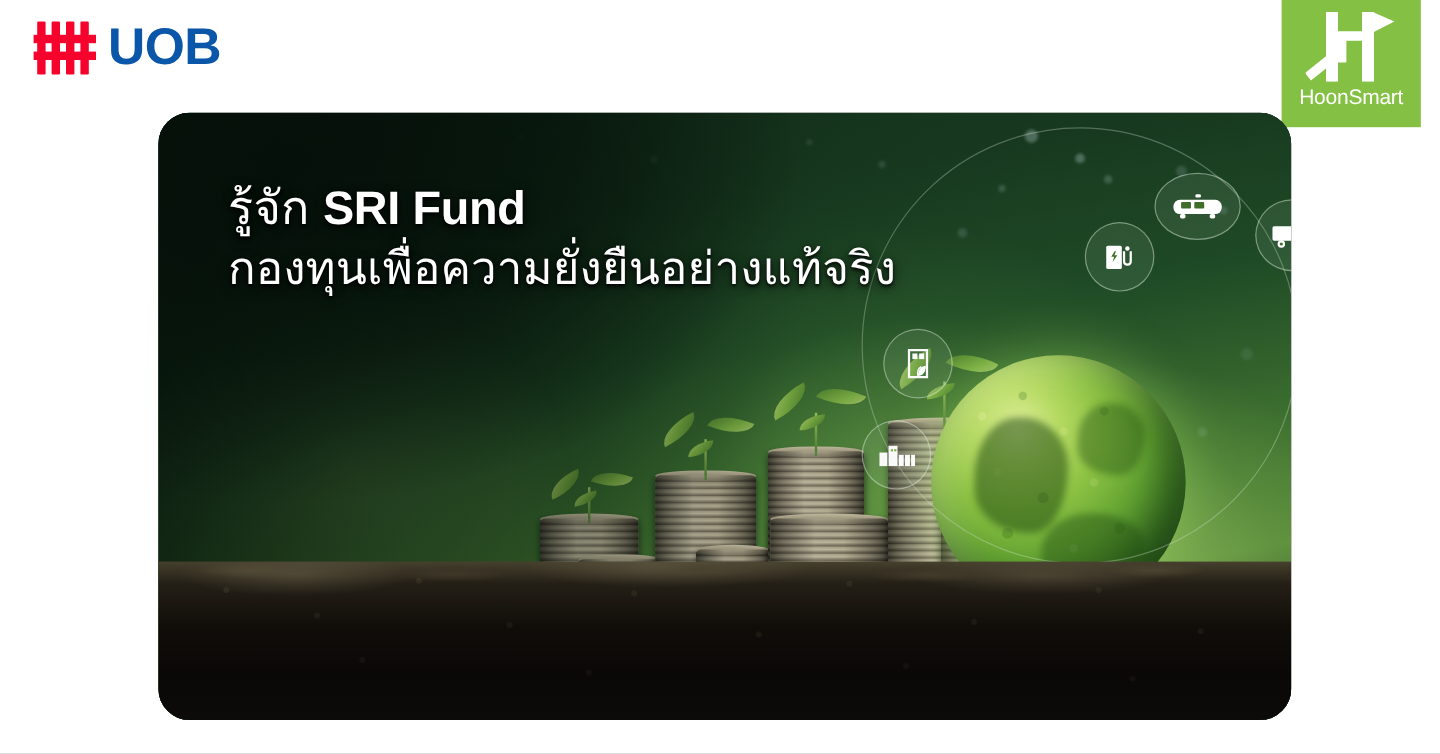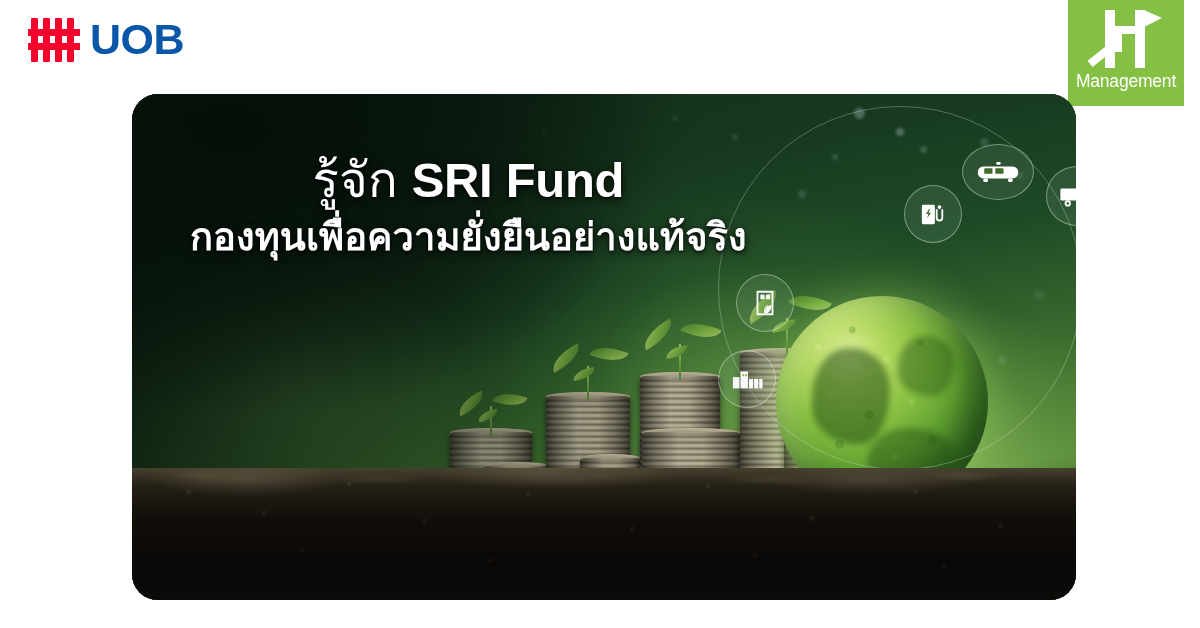--- a/index.html
+++ b/index.html
@@ -300,31 +300,30 @@
 
   
   .headline {
     position: absolute;
     left: 58px;
     top: 58px;
     color: #ffffff;
     text-shadow: 0 2px 10px rgba(0,0,0,0.75), 0 1px 3px rgba(0,0,0,0.9);
   }
   .line1 {
-    font-size: 49px;
+    font-size: 39px;
     line-height: 1.16;
     letter-spacing: 0.2px;
     white-space: nowrap;
-    text-align: center;
   }
   .line1 .thin { font-weight: 500; }
   .line1 .bold { font-weight: 700; letter-spacing: -0.3px; }
   .line2 {
     font-size: 38px;
-    font-weight: 700;
+    font-weight: 400;
     line-height: 1.3;
     letter-spacing: 0.1px;
     margin-top: 4px;
     white-space: nowrap;
   }
 </style>
 </head>
 <body>
 
 <div class="page">
@@ -350,21 +349,21 @@
 
         <rect x="17" y="2" width="10" height="58" fill="#ffffff"></rect>
 
         <rect x="47" y="2" width="10" height="58" fill="#ffffff"></rect>
 
         <path d="M2 56 L22 40 L30 40 L30 22 L52 22 L52 10 L62 10" fill="none" stroke="#ffffff" stroke-width="8" stroke-linejoin="miter" stroke-linecap="butt"></path>
 
         <path d="M56 2 L74 10 L56 19 Z" fill="#ffffff"></path>
       </svg>
     </div>
-    <div class="hoonsmart-label">Management</div>
+    <div class="hoonsmart-label">HoonSmart</div>
   </div>
 
   <div class="hero">
 
     <div class="hero-bg"></div>
 
     <div>
       <span class="bokeh" style="left:722px; top:14px;  width:11px; height:11px;"></span>
       <span class="bokeh" style="left:764px; top:34px;  width:8px;  height:8px;"></span>
       <span class="bokeh" style="left:788px; top:52px;  width:7px;  height:7px; opacity:.7;"></span>

